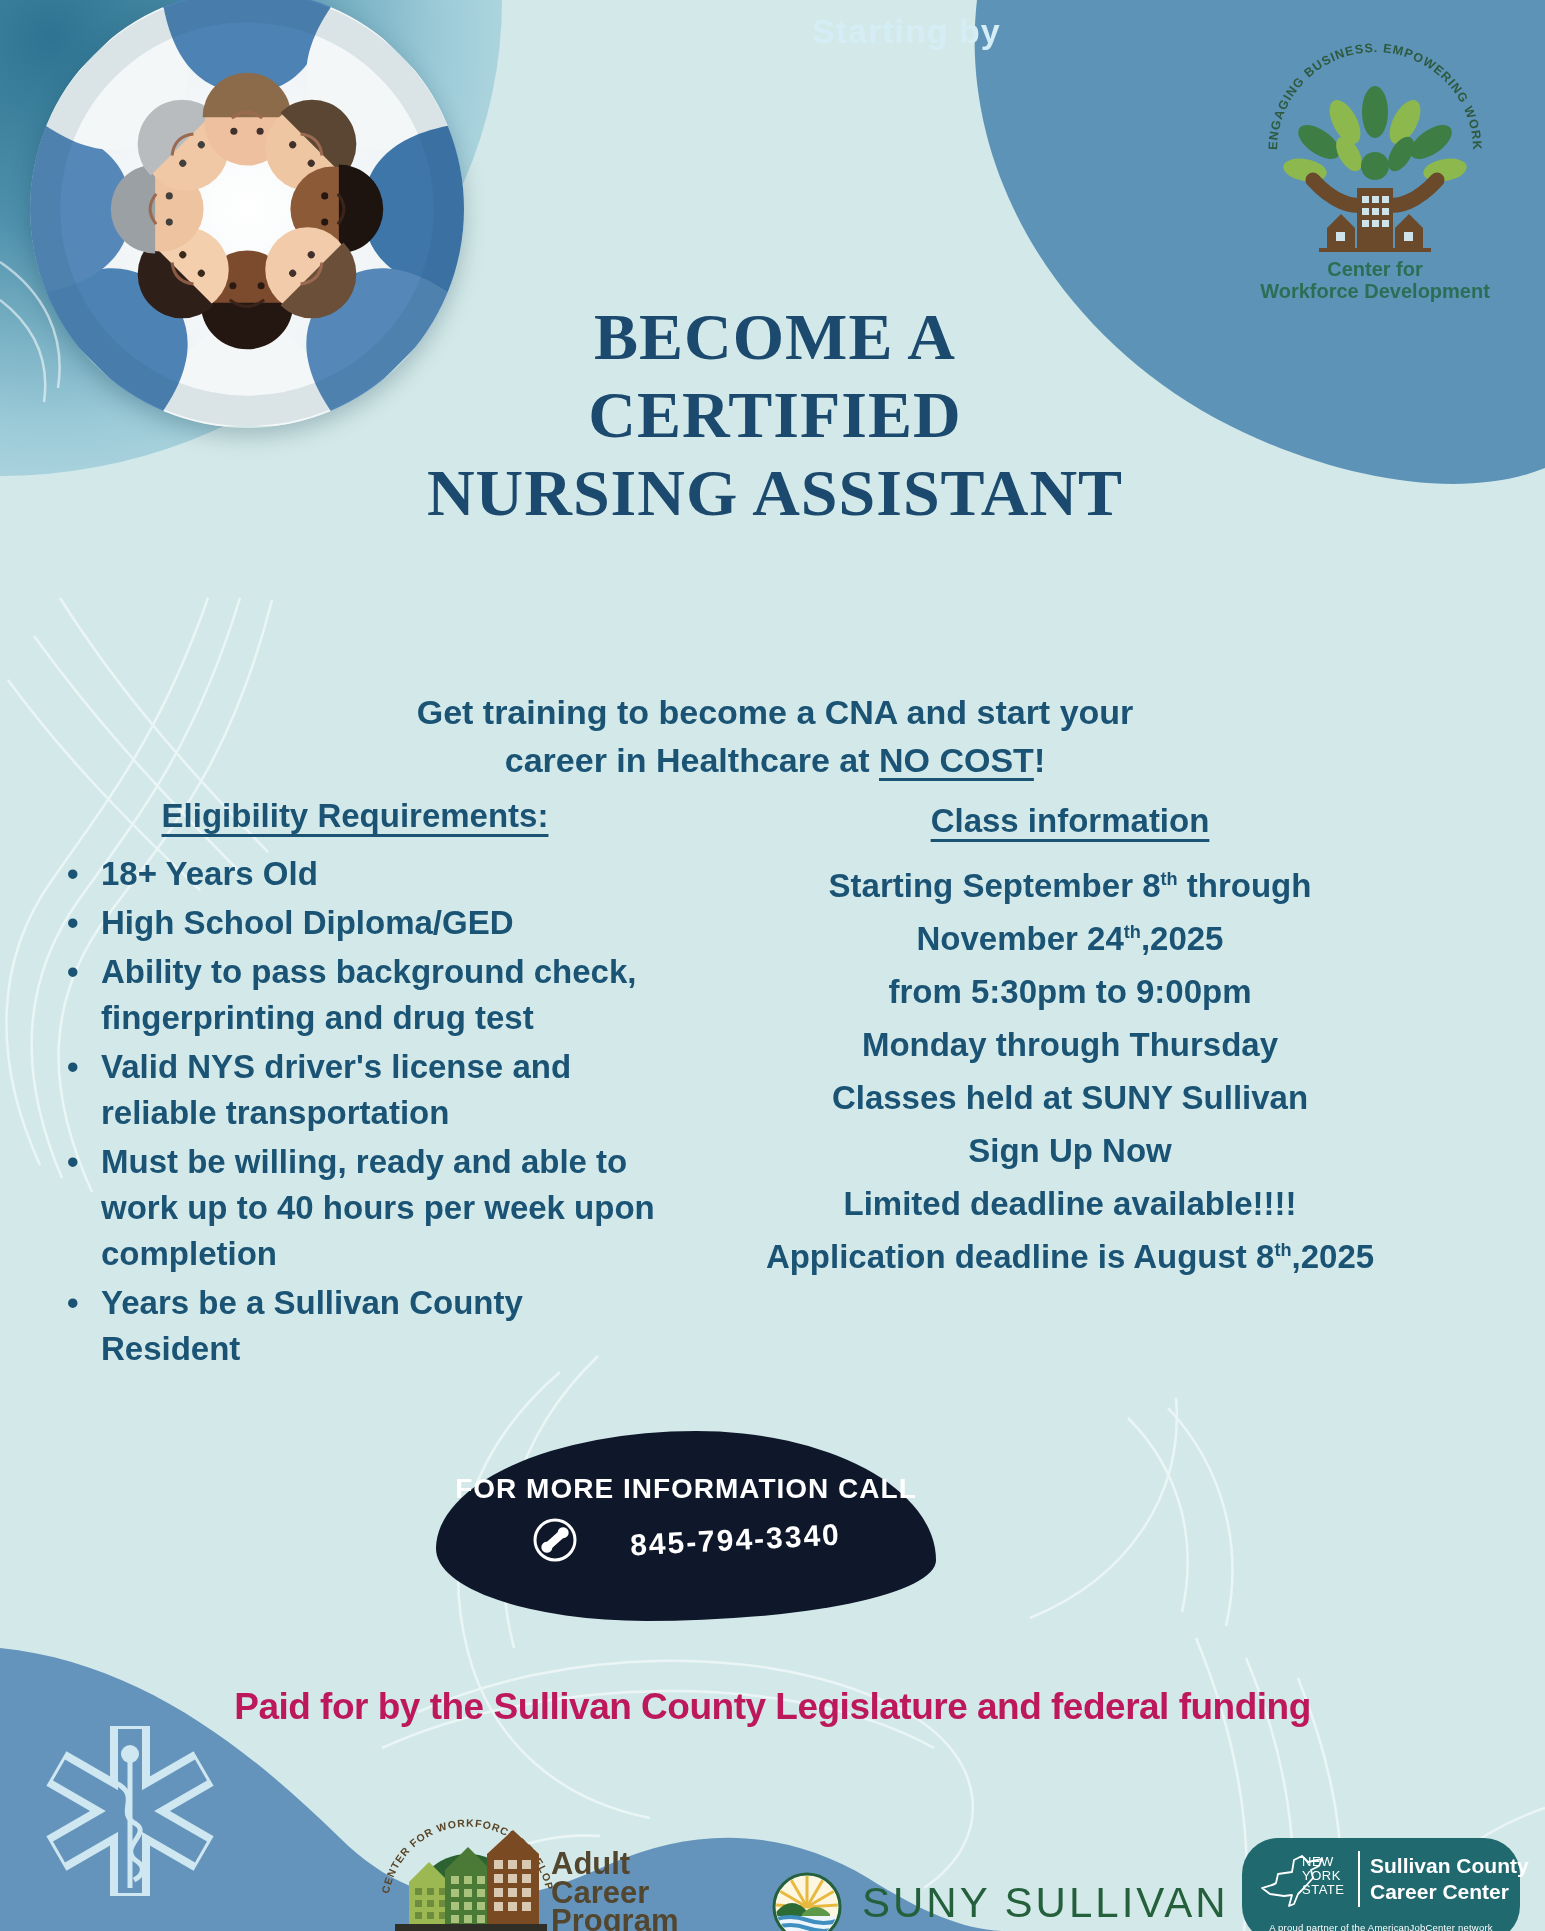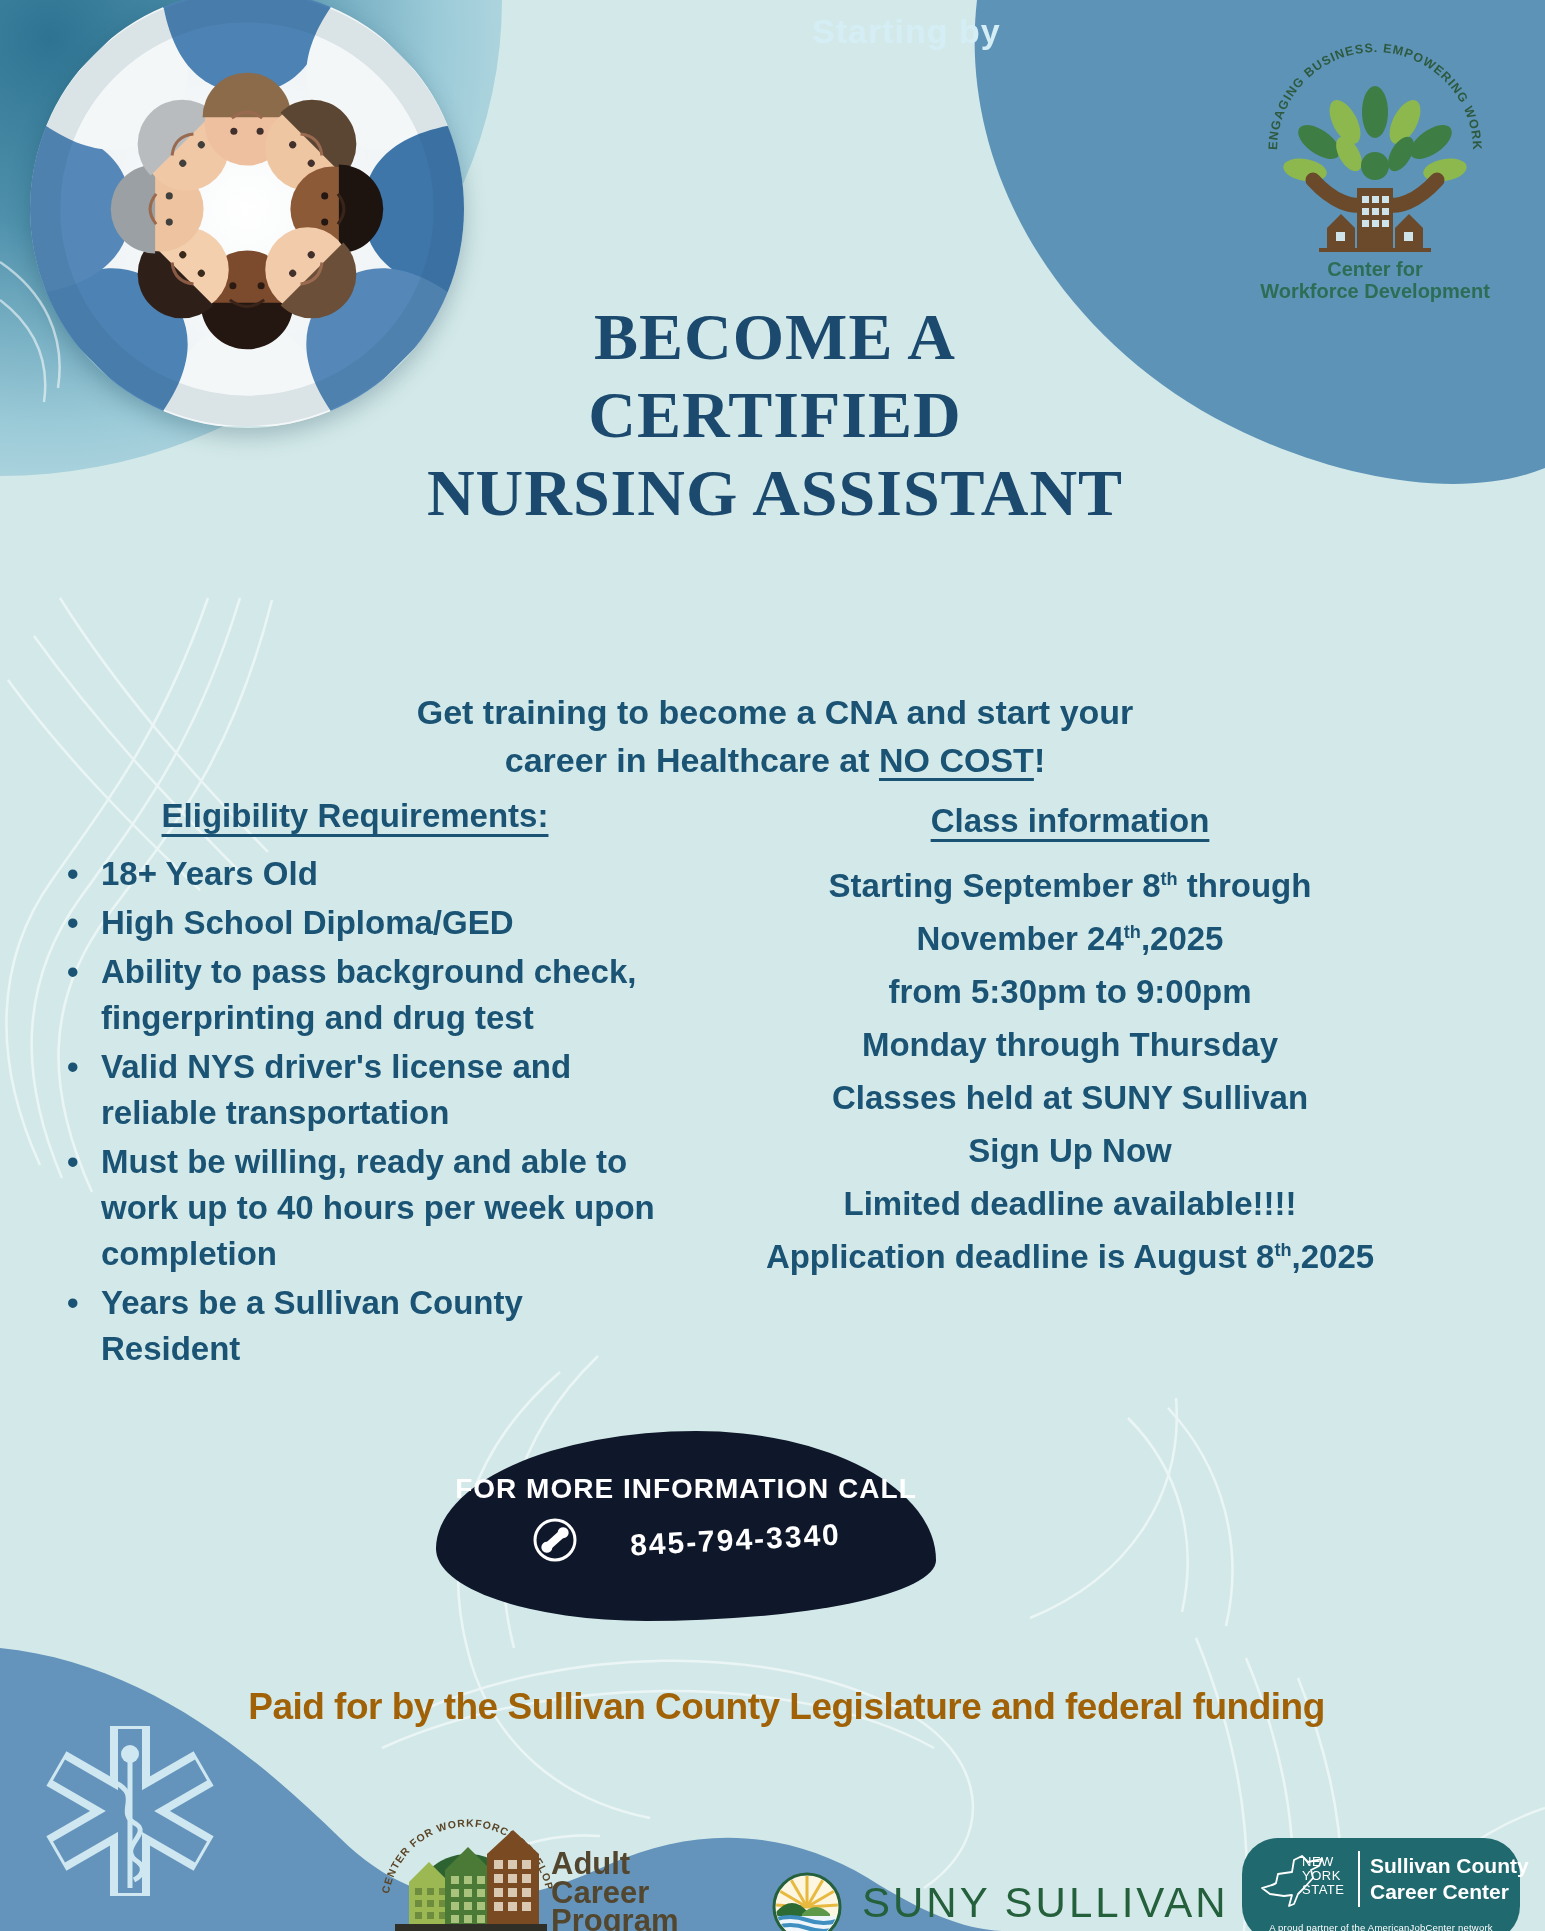--- a/index.html
+++ b/index.html
@@ -76,22 +76,22 @@
     font-size:28px; font-weight:700; letter-spacing:1px;
   }
   .contact-row { display:flex; align-items:center; justify-content:center; gap:52px; margin-top:12px; }
   .phone-number {
     color:#fff; font-size:30px; font-weight:700; letter-spacing:2px; transform:rotate(-3deg);
   }
 
   
   .star-of-life { position:absolute; left:42px; top:1698px; }
   .funding {
-    position:absolute; left:164px; top:1686px; width:1245px; text-align:center;
-    font-size:37px; font-weight:700; color:#a16207; letter-spacing:-0.5px;
+    position:absolute; left:150px; top:1686px; width:1245px; text-align:center;
+    font-size:37px; font-weight:700; color:#be185d; letter-spacing:-0.5px;
   }
   .acp-logo { position:absolute; left:345px; top:1792px; }
   .suny-logo { position:absolute; left:772px; top:1872px; display:flex; align-items:center; gap:20px; }
   .suny-text {
     font-size:42px; font-weight:400; color:#25603c; letter-spacing:3px;
     transform:translateY(-4px); white-space:nowrap;
   }
 
   .nys-badge {
     position:absolute; left:1242px; top:1838px; width:278px; height:104px;

